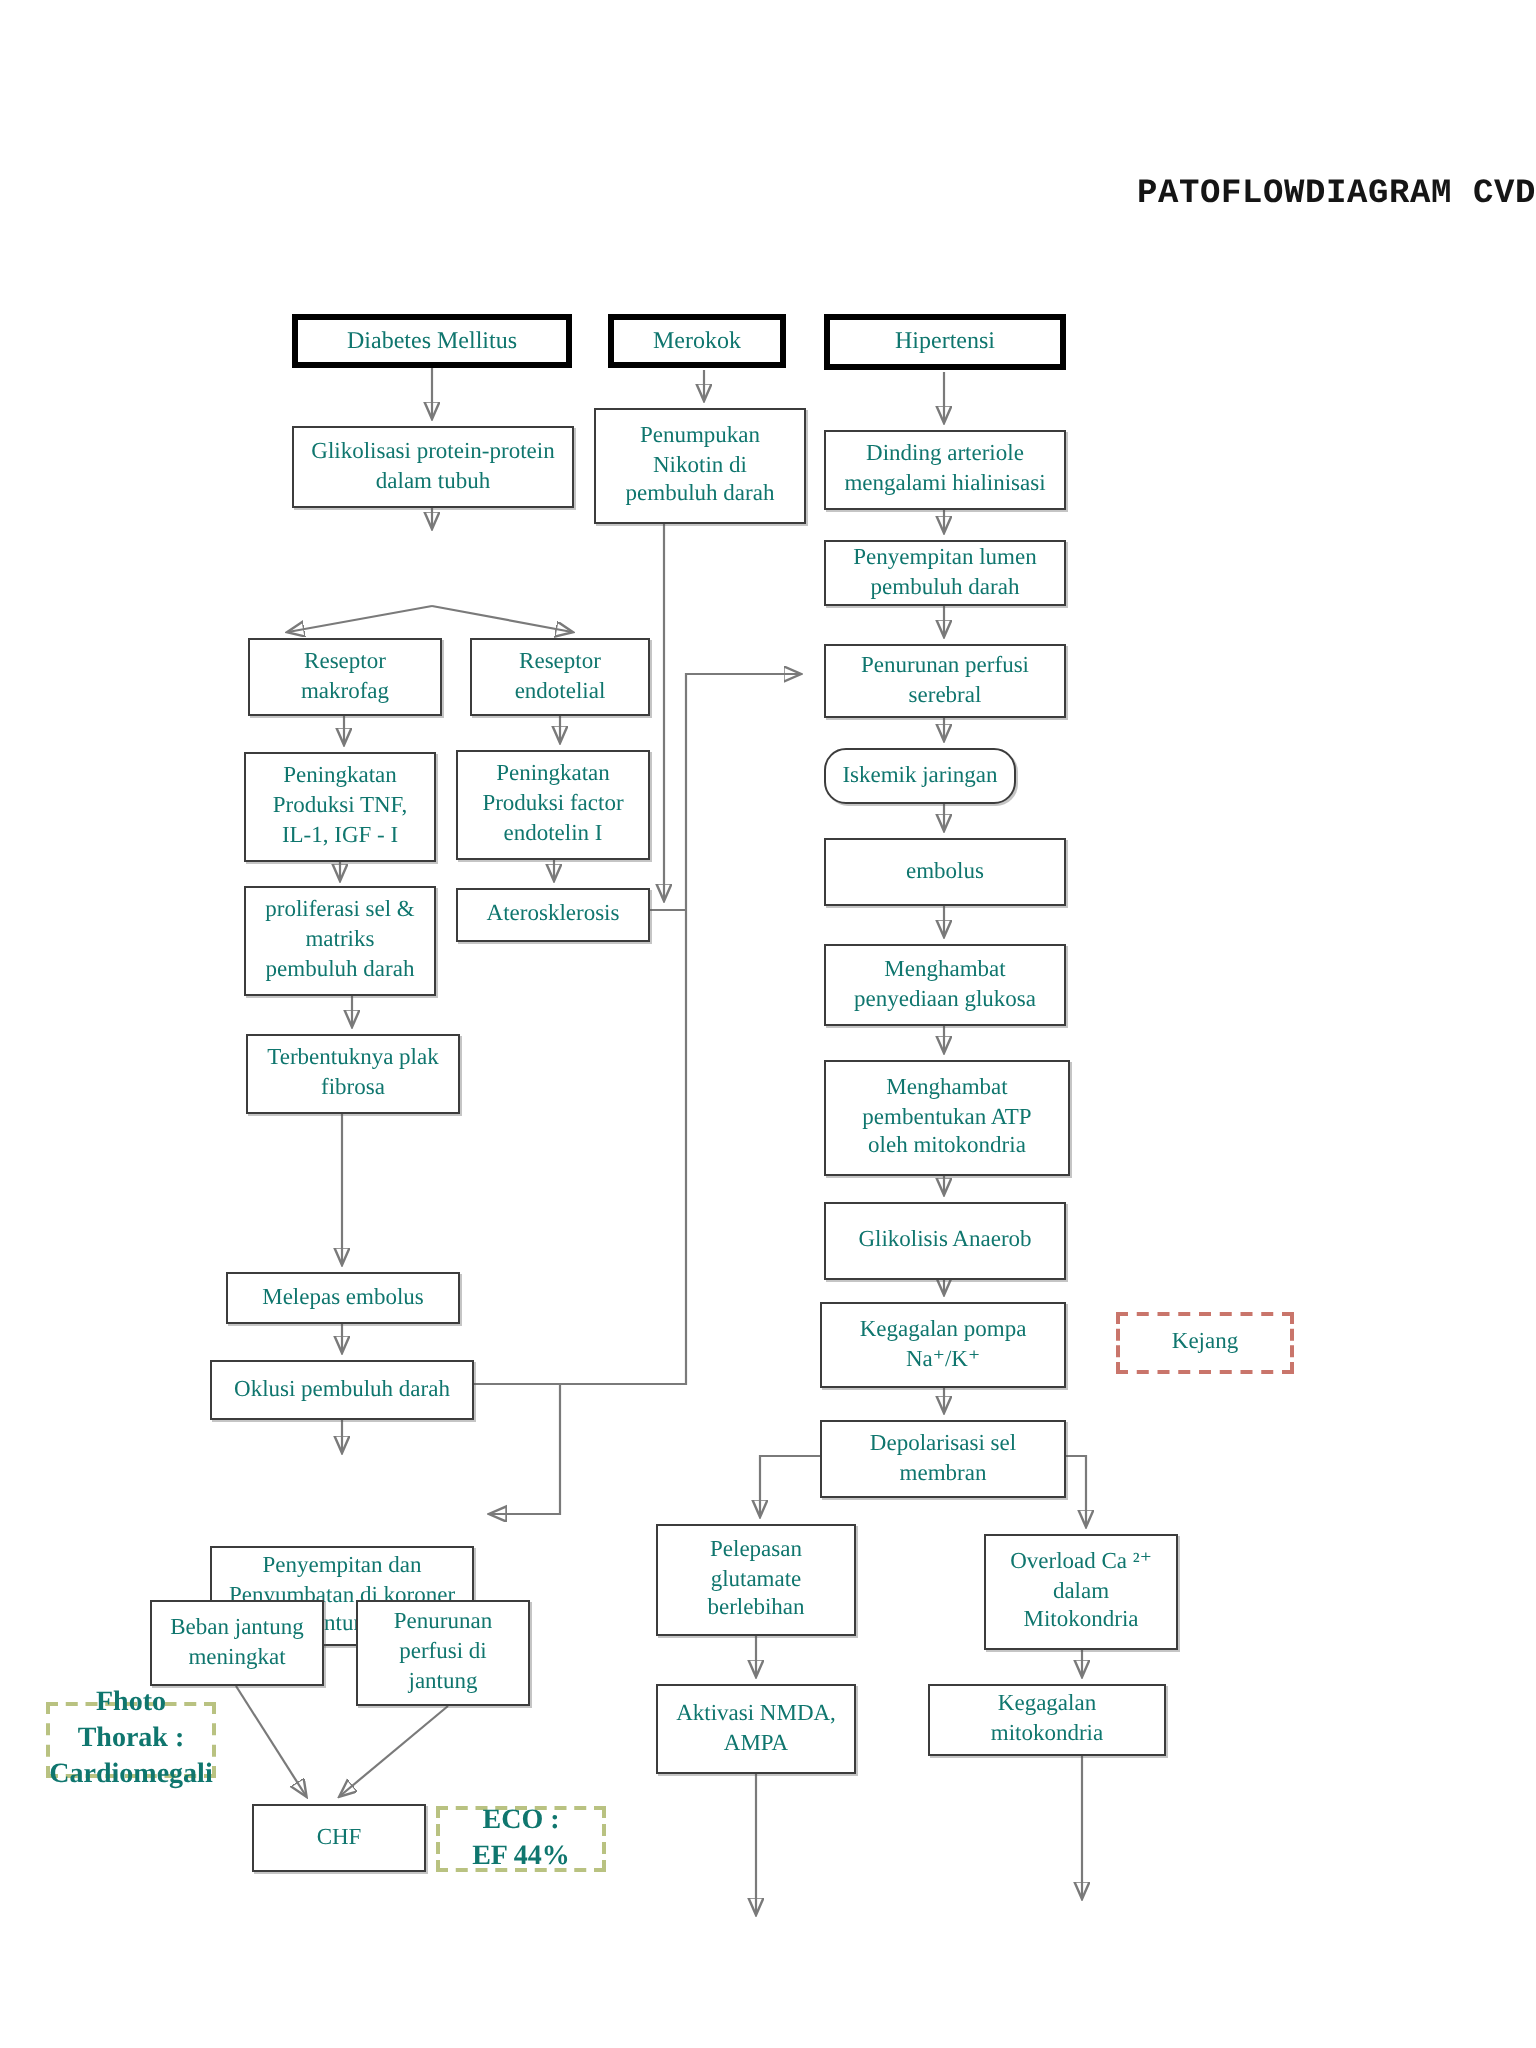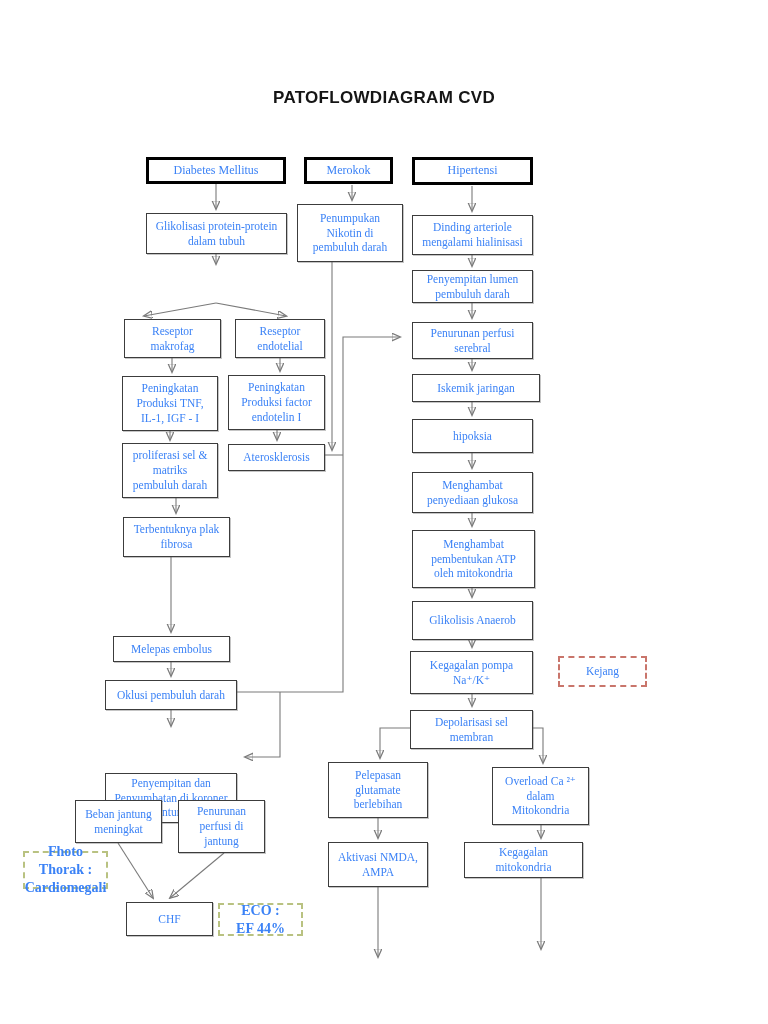--- a/index.html
+++ b/index.html
@@ -1,22 +1,22 @@
 <!DOCTYPE html>
 <html><head>
 <meta charset="utf-8">
 <style>
   html,body{margin:0;padding:0;background:#ffffff;}
   #page{position:relative;width:768px;height:1024px;background:#ffffff;overflow:hidden;
         font-family:"Liberation Serif","DejaVu Serif",serif;}
-  #title{position:absolute;left:0;top:88px;width:768px;text-align:center;
-         font-family:Liberation Sans, sans-serif;
+  #title{position:absolute;left:0;top:88px;width:768px;text-align:right;
+         font-family:Liberation Mono, monospace;
          font-weight:bold;font-size:17px;letter-spacing:.3px;color:#151515;}
   .node{position:absolute;box-sizing:border-box;background:#fff;
-        border:1.5px solid #3c3c3c;color:#3b82f6;
+        border:1.5px solid #3c3c3c;color:#0f766e;
         display:flex;align-items:center;justify-content:center;text-align:center;
         font-size:11.5px;line-height:1.28;white-space:pre-line;padding:2px 3px;
         box-shadow:1px 1px 0 rgba(90,90,90,.35);}
   .thick{border:3.5px solid #000;box-shadow:none;font-size:12px;}
   .dashed-red{border:2px dashed #c9756b;box-shadow:none;}
   .dashed-olive{border:2px dashed #b9c281;box-shadow:none;font-weight:bold;font-size:14px;}
   svg#wires{position:absolute;left:0;top:0;pointer-events:none;}
   svg#wires line,svg#wires path{stroke:#7a7a7a;stroke-width:1.1;fill:none;}
 </style>
 </head>
@@ -121,22 +121,22 @@
 berlebihan</div>
   <div class="node" style="left:328px;top:842px;width:100px;height:45px;">Aktivasi NMDA,
 AMPA</div>
 
   <div class="node" style="left:412px;top:215px;width:121px;height:40px;">Dinding arteriole
 mengalami hialinisasi</div>
   <div class="node" style="left:412px;top:270px;width:121px;height:33px;">Penyempitan lumen
 pembuluh darah</div>
   <div class="node" style="left:412px;top:322px;width:121px;height:37px;">Penurunan perfusi
 serebral</div>
-  <div class="node" style="left:412px;top:374px;width:128px;height:28px;">Iskemik jaringan</div>
-  <div class="node" style="left:412px;top:419px;width:121px;height:34px;">hipoksia</div>
+  <div class="node" style="left:412px;top:374px;width:96px;height:28px;border-radius:11px;">Iskemik jaringan</div>
+  <div class="node" style="left:412px;top:419px;width:121px;height:34px;">embolus</div>
   <div class="node" style="left:412px;top:472px;width:121px;height:41px;">Menghambat
 penyediaan glukosa</div>
   <div class="node" style="left:412px;top:530px;width:123px;height:58px;">Menghambat
 pembentukan ATP
 oleh mitokondria</div>
   <div class="node" style="left:412px;top:601px;width:121px;height:39px;">Glikolisis Anaerob</div>
   <div class="node" style="left:410px;top:651px;width:123px;height:43px;">Kegagalan pompa
 Na⁺/K⁺</div>
   <div class="node dashed-red" style="left:558px;top:656px;width:89px;height:31px;font-weight:normal;">Kejang</div>
   <div class="node" style="left:410px;top:710px;width:123px;height:39px;">Depolarisasi sel

